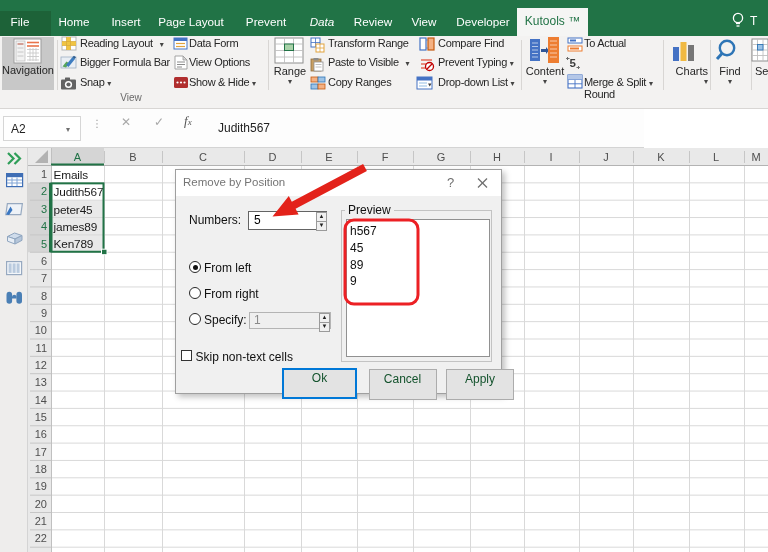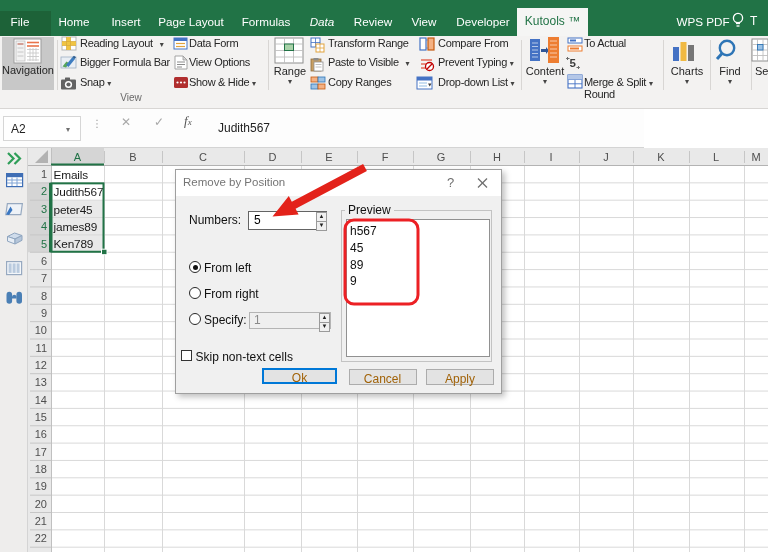--- a/index.html
+++ b/index.html
@@ -31,39 +31,38 @@
 #dtitle .t{position:absolute;left:7px;top:6px;font-size:11.5px;color:#757575;}
 #dtitle .q{position:absolute;left:271px;top:5px;font-size:13px;color:#6e6e6e;}
 .dlabel{position:absolute;font-size:12px;color:#101010;white-space:nowrap;}
 .field{position:absolute;background:#fff;border:1px solid #646464;box-sizing:border-box;}
 fieldset{position:absolute;border:1px solid #c3c3c3;margin:0;padding:0;box-sizing:border-box;}
 fieldset legend{font-size:12px;color:#101010;margin-left:3px;padding:0 3px;}
 .radio{position:absolute;width:10px;height:10px;border:1px solid #282828;border-radius:50%;background:#fff;box-sizing:content-box;}
 .radio.sel::after{content:"";position:absolute;left:2.5px;top:2.5px;width:5px;height:5px;border-radius:50%;background:#111;}
 .spin{position:absolute;width:11px;}
 .spin div{height:8px;background:#f0f0f0;border:1px solid #9a9a9a;font-size:6px;line-height:7px;text-align:center;color:#222;margin-bottom:-1px;}
-.btn{position:absolute;height:16px;background:#e3e3e3;border:1px solid #acacac;font-size:12px;color:#a16207;text-align:center;line-height:19px;box-sizing:border-box;}
+.btn{position:absolute;height:31px;background:#e3e3e3;border:1px solid #acacac;font-size:12px;color:#14532d;text-align:center;line-height:19px;box-sizing:border-box;margin-left:20px;}
 </style></head>
 <body>
 <div id="page">
   <div id="tabbar" class="abs">
     <div id="filetab"></div>
     <div id="kutab">
         <span>Kutools ™</span>
       </div>
     <div class="tab" style="left:0px;width:40px;">File</div>
     <div class="tab" style="left:52px;width:44px;">Home</div>
     <div class="tab" style="left:106px;width:40px;">Insert</div>
     <div class="tab" style="left:154px;width:74px;">Page Layout</div>
-    <div class="tab" style="left:236px;width:60px;">Formulas</div>
+    <div class="tab" style="left:236px;width:60px;">Prevent</div>
     <div class="tab" style="left:304px;width:36px;font-style:italic;">Data</div>
     <div class="tab" style="left:350px;width:46px;">Review</div>
     <div class="tab" style="left:404px;width:40px;">View</div>
     <div class="tab" style="left:452px;width:62px;">Developer</div>
-    <div class="tab" style="left:672px;width:62px;">WPS PDF</div>
     <svg style="position:absolute;left:730px;top:11px;" width="38" height="20">
         <g fill="none" stroke="#fff" stroke-width="1.3">
           <circle cx="8" cy="7" r="4.6"></circle>
           <line x1="6" y1="12.5" x2="10" y2="12.5"></line>
           <line x1="6.5" y1="15" x2="9.5" y2="15"></line>
         </g>
         <text x="20" y="14" font-size="12" fill="#fff" font-family="Liberation Sans,sans-serif">T</text>
       </svg>
   </div>
   <div id="ribbon" class="abs">
@@ -80,42 +79,42 @@
         <div style="margin-top:27px;">Navigation</div>
       </div>
     <div class="bigbtn" style="left:271px;width:38px;">
         <div style="margin-top:28px;">Range</div>
         <div class="dd">▾</div>
       </div>
     <div class="bigbtn" style="left:524px;width:42px;">
         <div style="margin-top:28px;">Content</div>
         <div class="dd">▾</div>
       </div>
-    <div class="bigbtn" style="left:666px;width:42px;">
+    <div class="bigbtn" style="left:666px;width:42px;text-align:right;">
         <div style="margin-top:28px;">Charts</div>
         <div class="dd">▾</div>
       </div>
     <div class="bigbtn" style="left:712px;width:36px;">
         <div style="margin-top:28px;">Find</div>
         <div class="dd">▾</div>
       </div>
     <div class="bigbtn" style="left:752px;width:36px;text-align:left;">
         <div style="margin-top:28px;padding-left:3px;">Sele</div>
       </div>
 
     <div class="small" style="left:80px;top:1px;">Reading Layout <span class="dd" style="margin-left:4px;">▾</span></div>
     <div class="small" style="left:80px;top:20px;">Bigger Formula Bar</div>
     <div class="small" style="left:80px;top:39.5px;">Snap <span class="dd">▾</span></div>
     <div class="small" style="left:189px;top:1px;">Data Form</div>
     <div class="small" style="left:189px;top:20px;">View Options</div>
     <div class="small" style="left:189px;top:39.5px;">Show &amp; Hide <span class="dd">▾</span></div>
     <div class="small" style="left:328px;top:1px;">Transform Range</div>
     <div class="small" style="left:328px;top:20px;">Paste to Visible <span class="dd" style="margin-left:4px;">▾</span></div>
     <div class="small" style="left:328px;top:39.5px;">Copy Ranges</div>
-    <div class="small" style="left:438px;top:1px;">Compare From</div>
+    <div class="small" style="left:438px;top:1px;">Compare Find</div>
     <div class="small" style="left:438px;top:20px;">Prevent Typing <span class="dd">▾</span></div>
     <div class="small" style="left:438px;top:39.5px;">Drop-down List <span class="dd">▾</span></div>
     <div class="small" style="left:584px;top:1px;">To Actual</div>
     <div class="small" style="left:584px;top:20px;margin-top:32px;">Round</div>
     <div class="small" style="left:584px;top:39.5px;">Merge &amp; Split <span class="dd">▾</span></div>
     <svg style="position:absolute;left:0;top:0;" width="768" height="72" font-family="Liberation Sans,sans-serif">
 
       <g transform="translate(14,3)">
         <rect x="0" y="0" width="27" height="24" fill="#fff" stroke="#9b9b9b"></rect>
         <rect x="2" y="2" width="9" height="20" fill="#f2f2f2" stroke="#c0c0c0" stroke-width="0.8"></rect>

